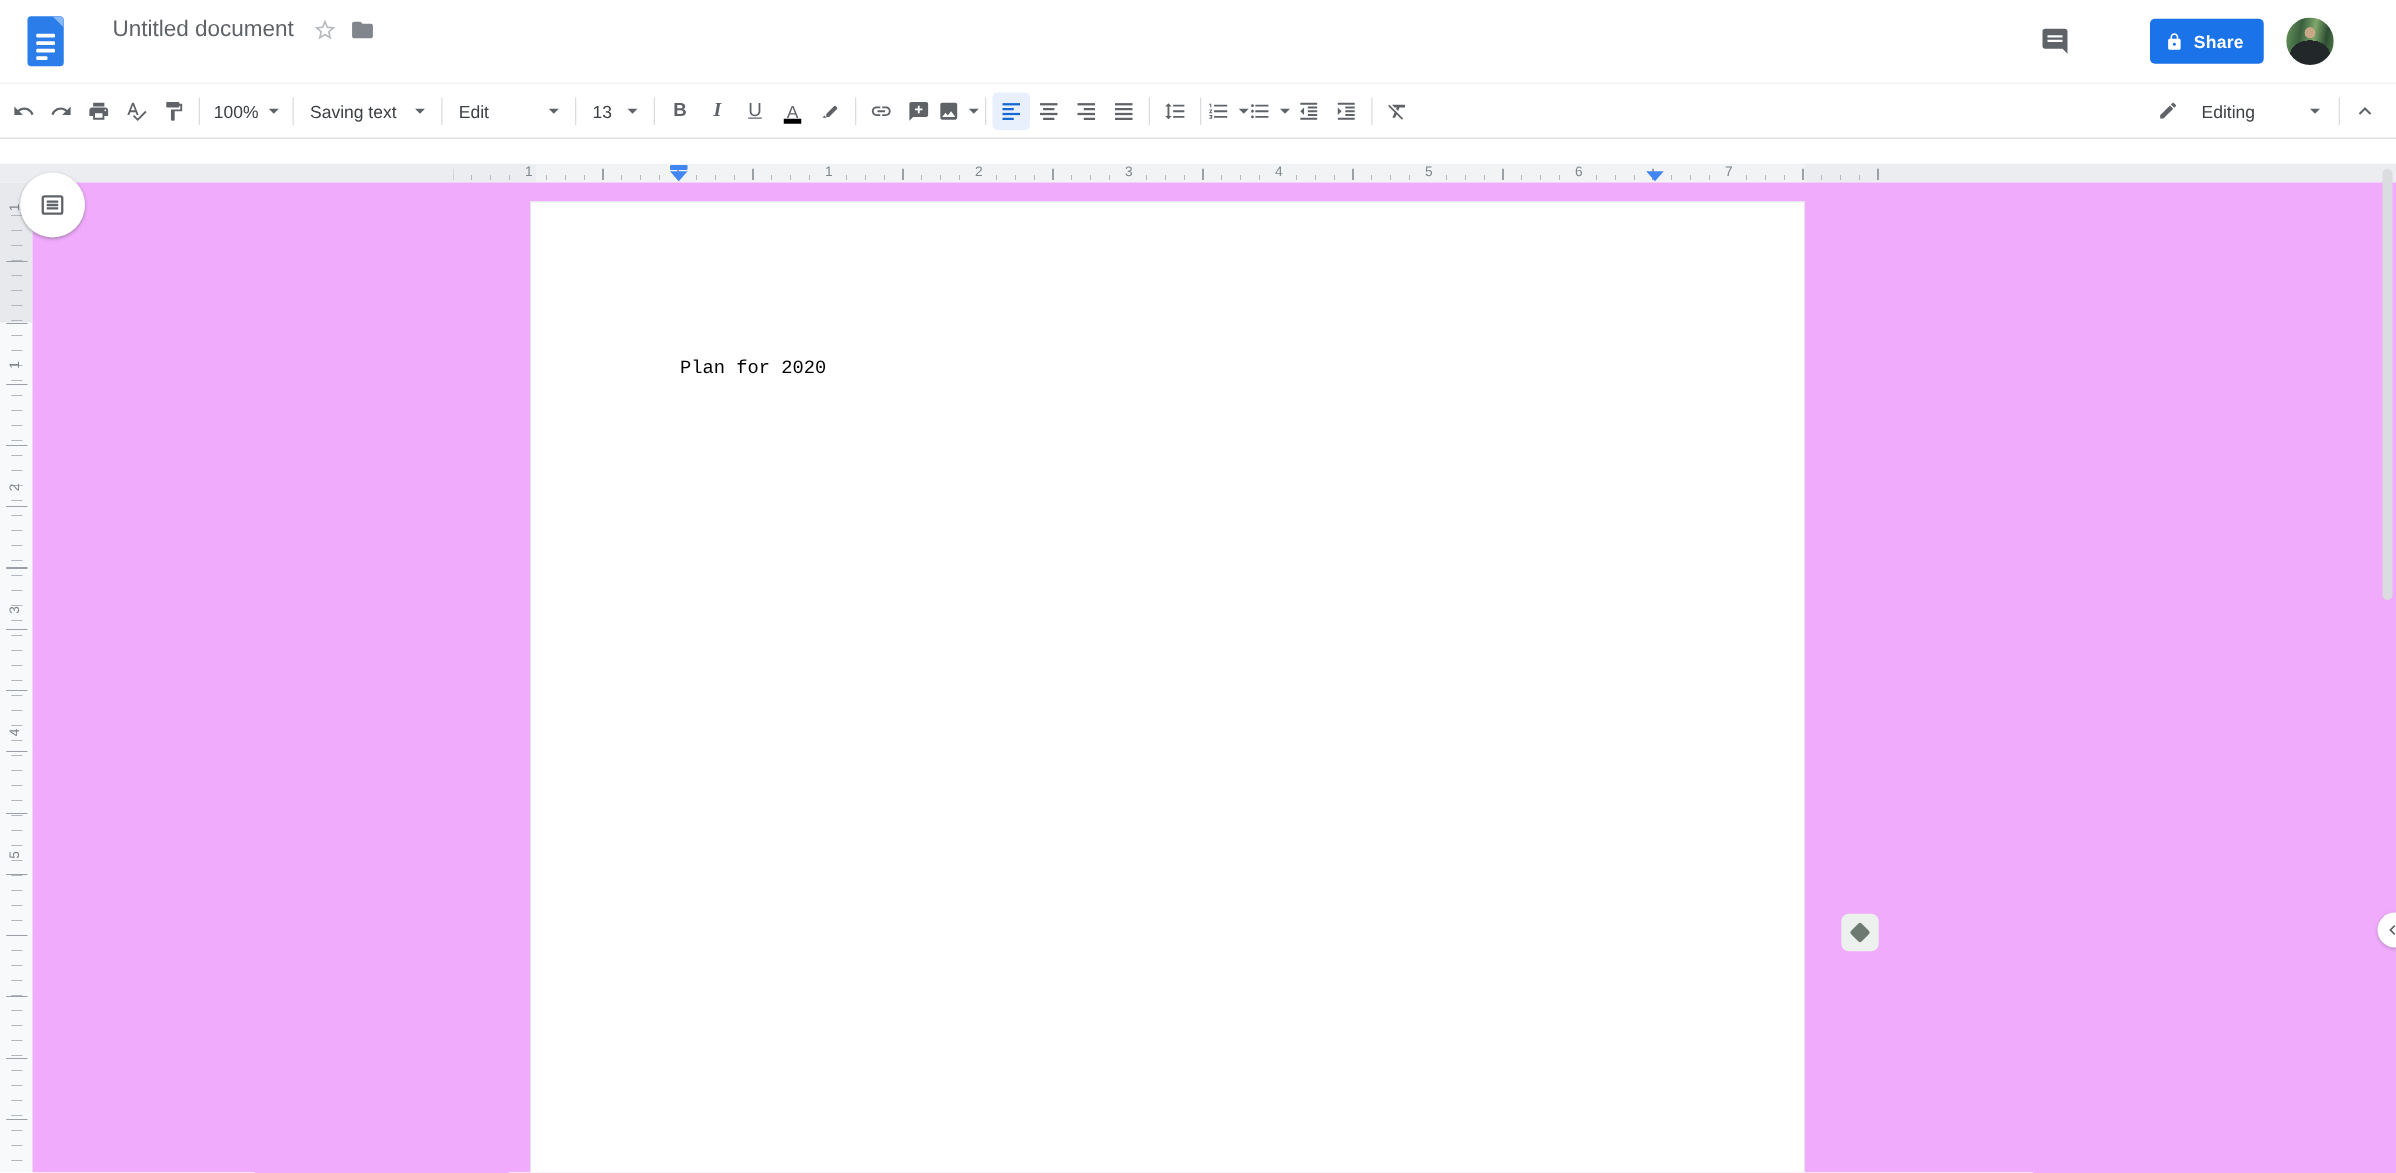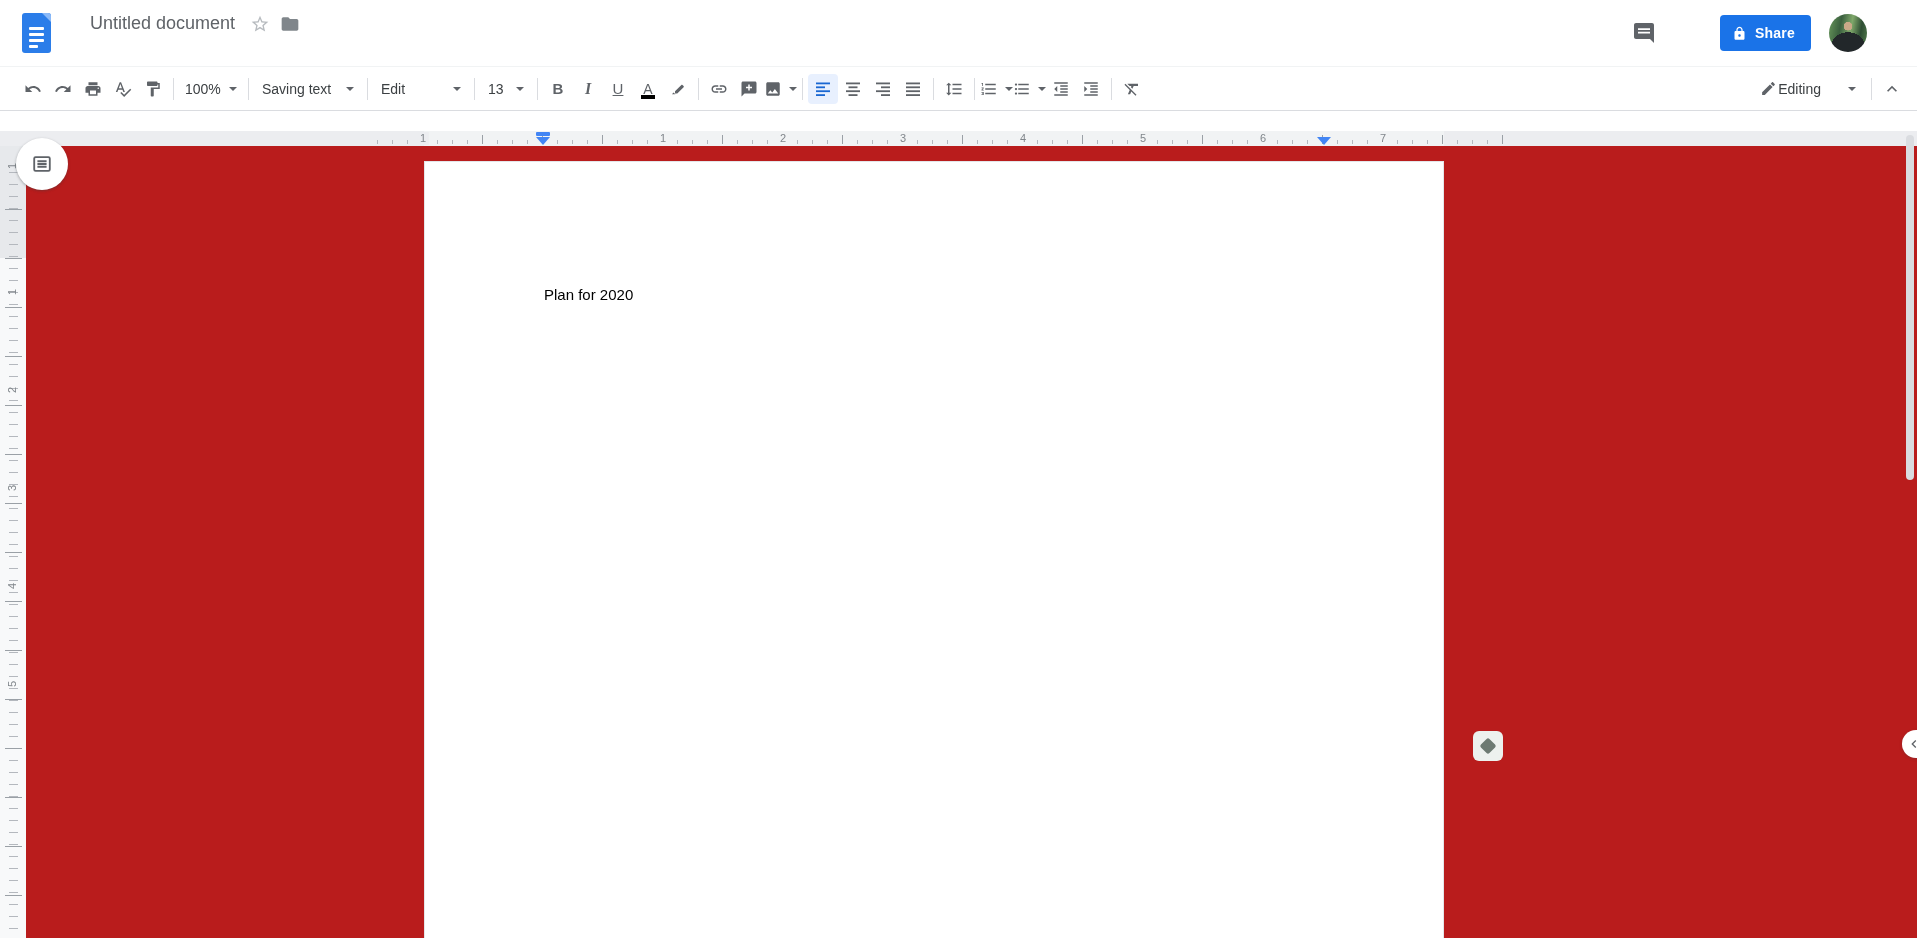--- a/index.html
+++ b/index.html
@@ -24,59 +24,59 @@
   .appbar-right { position:absolute; right:50px; top:0; height:66px; display:flex; align-items:center; gap:18px; }
   .iconbtn { width:36px; height:36px; border:none; background:transparent; display:flex; align-items:center; justify-content:center; color:#5f6368; cursor:pointer; border-radius:50%; }
   .share-btn { height:36px; padding:0 16px 0 12px; background:#1a73e8; color:#fff; border:none; border-radius:4px; display:flex; align-items:center; gap:8px; font-size:14px; font-weight:700; letter-spacing:.2px; cursor:pointer;margin-left:40px; }
   .avatar { width:38px; height:38px; border-radius:50%; cursor:pointer; border:none;
     background:
       radial-gradient(circle at 50% 32%, #c9a887 0 13%, rgba(0,0,0,0) 14%),
       radial-gradient(ellipse 42% 30% at 50% 78%, #22272a 0 99%, rgba(0,0,0,0) 100%),
       linear-gradient(100deg,#69985c 0%,#3a5f3e 30%,#7fa86a 55%,#2e4d33 78%,#55804d 100%); }
 
   
-  .toolbar { position:absolute; left:0; top:66px; width:100%; height:45px; background:#fff; border-top:1px solid #f1f3f4; border-bottom:1px solid #dadce0; display:flex; align-items:center; padding-left:18px; }
+  .toolbar { position:absolute; left:0; top:66px; width:100%; height:45px; background:#fff; border-top:1px solid #f1f3f4; border-bottom:1px solid #dadce0; display:flex; align-items:center; padding-left:4px; }
   .tbtn { height:30px; min-width:30px; border:none; background:transparent; border-radius:4px; display:flex; align-items:center; justify-content:center; color:#5f6368; cursor:pointer; gap:5px; }
   .tbtn.active { background:#e8f0fe; color:#1967d2; }
   .tbtn .ltr { font-size:15px; font-weight:700; }
   .tbtn .ltr.it { font-style:italic; font-family:"Liberation Serif","DejaVu Serif",serif; font-weight:700; font-size:16px; }
   .tbtn .ltr.un { text-decoration:underline; font-weight:400; font-size:15px; }
   .sep { width:1px; height:22px; background:#dadce0; margin:0 5px; flex:none; }
   .ddtxt { font-size:14px; color:#3c4043; }
   .dd { width:0; height:0; border-left:4px solid transparent; border-right:4px solid transparent; border-top:4px solid #5f6368; margin-left:2px; }
   .zoom-btn { padding:0 6px; width:64px; justify-content:space-between; }
   .styles-btn { padding:0 8px; width:108px; justify-content:space-between; }
   .font-btn { padding:0 8px; width:96px; justify-content:space-between; }
   .size-btn { padding:0 8px; width:52px; justify-content:space-between; }
   .acolor { position:relative; width:16px; text-align:center; }
   .acolor b { font-size:14px; font-weight:400; }
   .acolor u{ position:absolute; left:1px; right:1px; bottom:-2px; height:4px; background:#000; text-decoration:none; }
   .toolbar-right { position:absolute; right:10px; top:0; height:43px; display:flex; align-items:center; }
-  .mode-btn { height:32px; padding:0 10px; border:none; background:transparent; border-radius:4px; display:flex; align-items:center; gap:1px; cursor:pointer; color:#5f6368; }
+  .mode-btn { height:32px; padding:0 10px; border:none; background:transparent; border-radius:4px; display:flex; align-items:center; gap:18px; cursor:pointer; color:#5f6368; }
   .mode-btn .ddtxt{ margin-right:24px; }
 
   
   .hruler { position:absolute; left:0; top:131px; width:100%; height:15px; background:#f1f3f4; }
   .hruler .marg { position:absolute; top:0; bottom:0; background:#ecedf0; }
   .h-ticks-minor { position:absolute; left:363px; width:1142px; top:9px; height:4px; background:repeating-linear-gradient(90deg, transparent 0 14px, #b4b8be 14px 15px); }
   .h-ticks-major { position:absolute; left:363px; width:1142px; top:4px; height:9px; background:repeating-linear-gradient(90deg, transparent 0 59px, #9aa0a6 59px 60px); }
   .hnum { position:absolute; top:1px; transform:translateX(-50%); font-size:11px; line-height:13px; color:#80868b; background:#f1f3f4; padding:0 3px; }
   .hnum.m { background:#ecedf0; }
   .marker { position:absolute; cursor:ew-resize; }
   .tri-down { width:0; height:0; border-left:7px solid transparent; border-right:7px solid transparent; border-top:8px solid #4285f4; }
   .fli-bar { width:14px; height:4px; background:#4285f4; border-radius:1px; margin-bottom:1px; }
 
   .vruler { position:absolute; left:0; top:146px; bottom:0; width:26px; background:#f8f9fa; }
   .vruler .marg { position:absolute; left:0; right:0; top:0px; height:112px; background:#e7e9ec; }
   .v-ticks-minor { position:absolute; top:15px; bottom:0; left:9px; width:9px; background:repeating-linear-gradient(180deg, transparent 0 11px, #b4b8be 11px 12px); }
   .v-ticks-major { position:absolute; top:15px; bottom:0; left:5px; width:17px; background:repeating-linear-gradient(180deg, transparent 0 48px, #9aa0a6 48px 49px); }
   .vnum { position:absolute; left:2px; width:20px; text-align:center; transform:rotate(-90deg); font-size:11px; color:#80868b; background:transparent; }
 
   
-  .canvas { position:absolute; left:26px; top:146px; right:0; bottom:0; background:#b91c1c; overflow:hidden; }
+  .canvas { position:absolute; left:26px; top:146px; right:0; bottom:0; background:#f0abfc; overflow:hidden;font-family:Liberation Mono, monospace; }
   .page { position:absolute; left:398px; top:15px; width:1020px; height:1320px; background:#fff; border:1px solid #e4e6e9; cursor:text; }
   .doc-text { position:absolute; left:119px; top:122px; font-size:15px; line-height:21px; color:#000; }
 
   .outline-fab { position:absolute; left:16px; top:138px; width:52px; height:52px; border:none; border-radius:50%; background:#fff; box-shadow:0 1px 3px rgba(60,64,67,.3), 0 1px 2px rgba(60,64,67,.15); display:flex; align-items:center; justify-content:center; color:#5f6368; cursor:pointer; z-index:5; }
   .explore-fab { position:absolute; right:414px; bottom:177px; width:30px; height:30px; border:none; border-radius:6px; background:#edf1ee; display:flex; align-items:center; justify-content:center; cursor:pointer; }
   .explore-fab .diamond { width:12px; height:12px; background:#6d7a72; transform:rotate(45deg); border-radius:2px; }
   .panel-toggle { position:absolute; right:-13px; bottom:180px; width:28px; height:28px; border:none; border-radius:50%; background:#fff; box-shadow:0 1px 3px rgba(60,64,67,.3); color:#5f6368; display:flex; align-items:center; justify-content:flex-start; padding-left:4px; cursor:pointer; }
   .scroll-thumb { position:absolute; right:3px; top:135px; width:8px; height:345px; background:#dadce0; border-radius:4px; cursor:pointer; }
 
   svg { display:block; }

